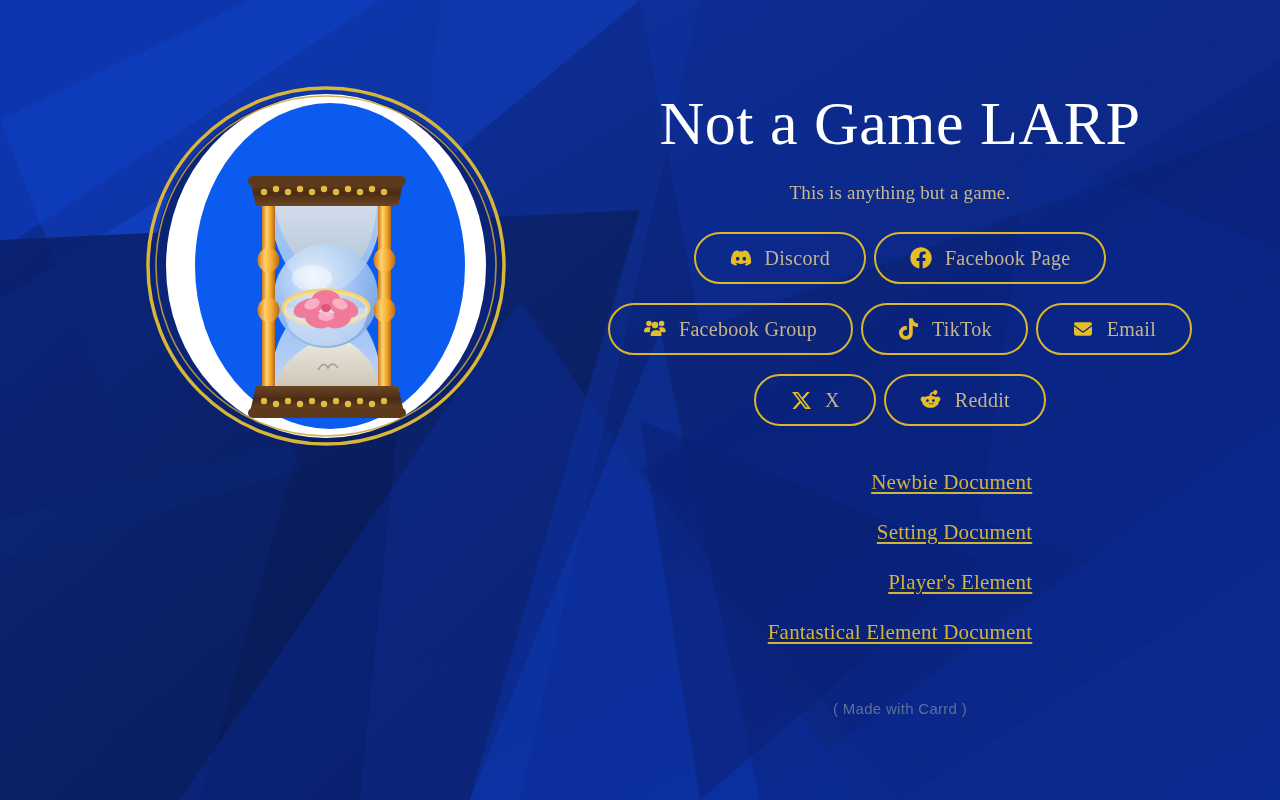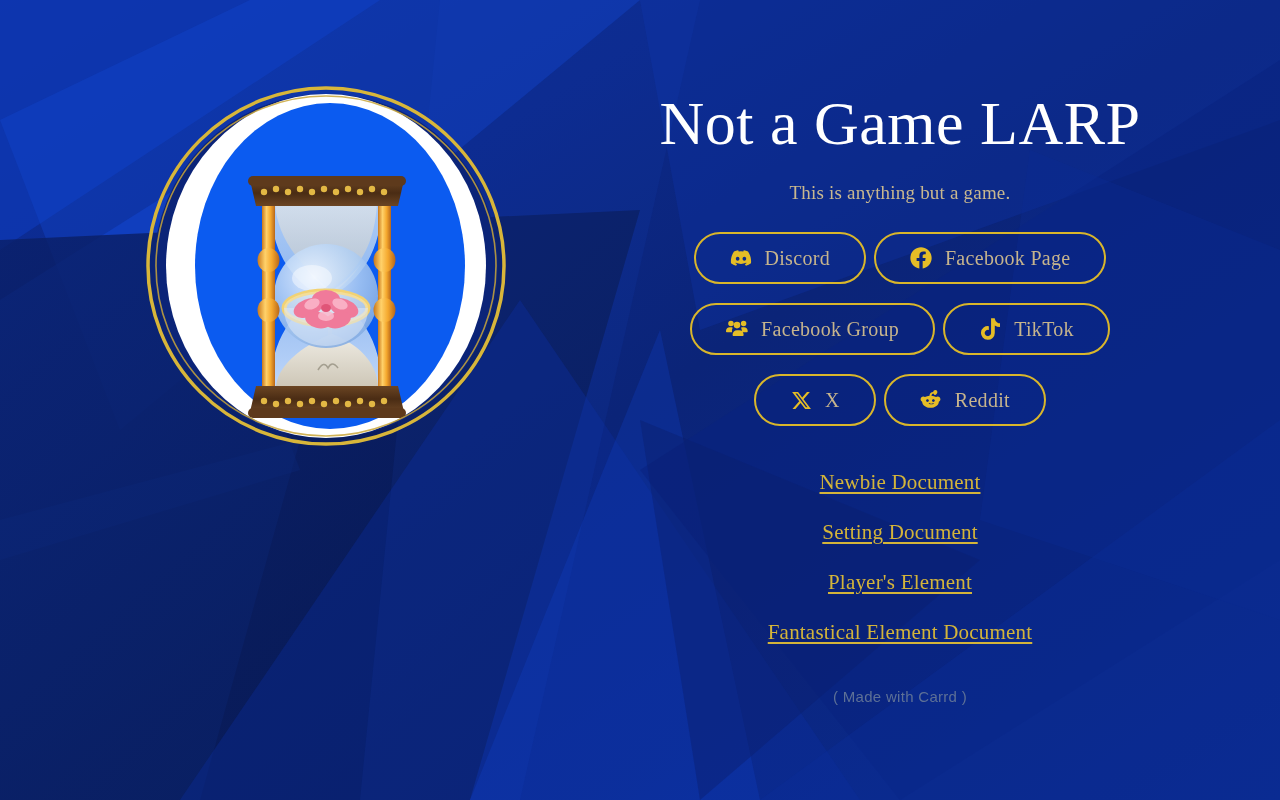--- a/index.html
+++ b/index.html
@@ -118,34 +118,34 @@
     height: 22px;
     flex: 0 0 auto;
   }
   .social-button .btn-icon svg { display: block; fill: #e5bd26; }
 
   
   #doc-links {
     margin-top: 25px;
     display: flex;
     flex-direction: column;
-    align-items: center;
+    align-items: flex-end;
   }
 
   .doc-link {
     display: block;
     font-size: 21px;
     color: #d3b43a;
     text-decoration: underline;
     text-underline-offset: 3px;
     margin-bottom: 25px;
     cursor: pointer;
     letter-spacing: 0.2px;
   }
-  .doc-link:last-child { margin-bottom: 0; }
+  .doc-link:last-child { margin-bottom: 12px; }
 
   
   #footer {
     margin-top: 43px;
     font-family: "Liberation Sans", "DejaVu Sans", sans-serif;
     font-size: 15px;
     color: #5d7096;
     letter-spacing: 0.3px;
     cursor: pointer;
   }
@@ -366,20 +366,28 @@
 
         <a class="social-button">
           <span class="btn-icon">
             <svg viewBox="0 0 448 512" width="19" height="22">
               <path d="M448 209.9a210.1 210.1 0 0 1-122.8-39.3v178.8A162.6 162.6 0 1 1 185 188.3v89.9a74.6 74.6 0 1 0 52.2 71.2V0h88a122.2 122.2 0 0 0 1.9 22.2h0A122.2 122.2 0 0 0 381 102.4a121.4 121.4 0 0 0 67 20.1z"></path>
             </svg>
           </span>
           <span class="btn-label">TikTok</span>
         </a>
 
+        <a class="social-button">
+          <span class="btn-icon">
+            <svg viewBox="0 0 512 512" width="22" height="18">
+              <path d="M48 64C21.5 64 0 85.5 0 112c0 15.1 7.1 29.3 19.2 38.4L236.8 313.6c11.4 8.5 27 8.5 38.4 0L492.8 150.4c12.1-9.1 19.2-23.3 19.2-38.4 0-26.5-21.5-48-48-48H48zM0 176V384c0 35.3 28.7 64 64 64H448c35.3 0 64-28.7 64-64V176L294.4 339.2a63.9 63.9 0 0 1-76.8 0L0 176z"></path>
+            </svg>
+          </span>
+          <span class="btn-label">Email</span>
+        </a>
       </div>
 
       <div class="button-row">
 
         <a class="social-button">
           <span class="btn-icon">
             <svg viewBox="0 0 512 512" width="21" height="21">
               <path d="M389.2 48h70.6L305.6 224.2 487 464H345L233.7 318.6 106.5 464H35.8L200.7 275.5 26.8 48H172.4L272.9 180.9 389.2 48zM364.4 421.8h39.1L151.1 88h-42L364.4 421.8z"></path>
             </svg>
           </span>

